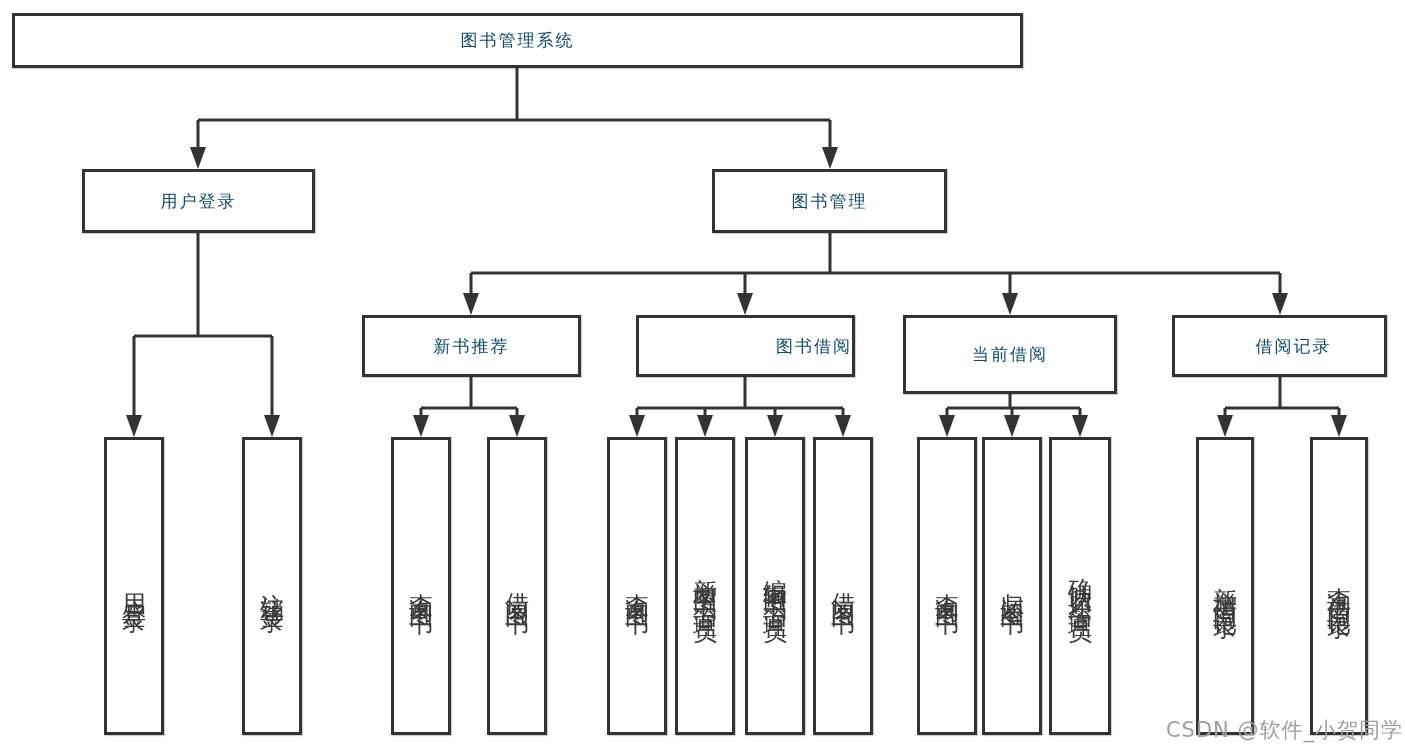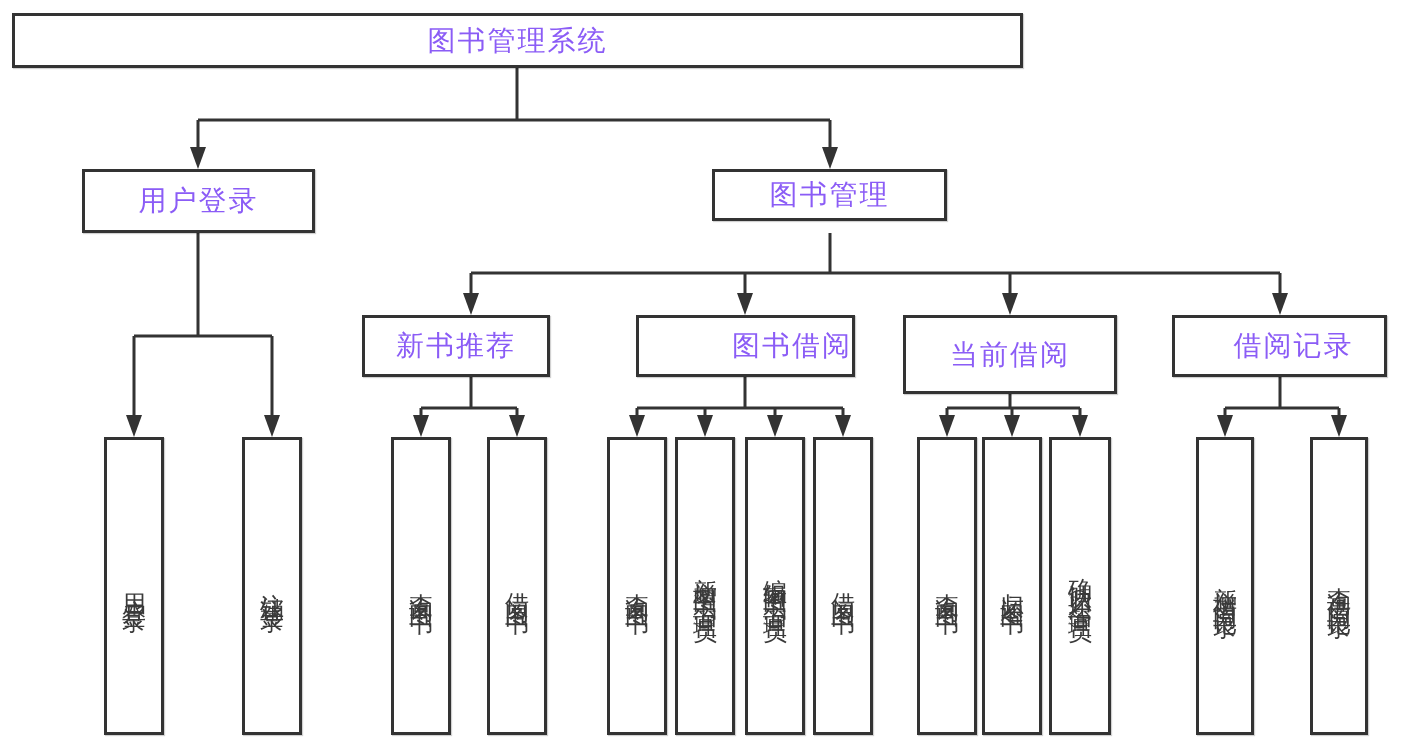--- a/index.html
+++ b/index.html
@@ -26,22 +26,22 @@
     box-sizing: border-box;
     border: 3px solid #333333;
     background: #ffffff;
     display: flex;
     align-items: center;
     justify-content: center;
     z-index: 1;
     box-shadow: 1px 1px 1px rgba(0,0,0,0.18);
   }
   .hbox .label {
-    font-size: 28px;
-    color: #8b5cf6;
+    font-size: 17px;
+    color: #0c4a6e;
     letter-spacing: 2px;
     white-space: nowrap;
   }
   .vbox {
     position: absolute;
     box-sizing: border-box;
     border: 3px solid #333333;
     background: #ffffff;
     display: flex;
     align-items: center;
@@ -106,25 +106,25 @@
     </g>
   </svg>
 
   <div class="hbox" style="left:12px; top:13px; width:1011px; height:55px;">
     <span class="label">图书管理系统</span>
   </div>
 
   <div class="hbox" style="left:82px; top:169px; width:233px; height:64px;">
     <span class="label">用户登录</span>
   </div>
-  <div class="hbox" style="left:712px; top:169px; width:235px; height:52px;">
+  <div class="hbox" style="left:712px; top:169px; width:235px; height:64px;">
     <span class="label">图书管理</span>
   </div>
 
-  <div class="hbox" style="left:362px; top:315px; width:188px; height:62px;">
+  <div class="hbox" style="left:362px; top:315px; width:219px; height:62px;">
     <span class="label">新书推荐</span>
   </div>
   <div class="hbox" style="left:636px; top:315px; width:219px; height:62px;justify-content:flex-end;">
     <span class="label">图书借阅</span>
   </div>
   <div class="hbox" style="left:903px; top:315px; width:214px; height:79px;">
     <span class="label">当前借阅</span>
   </div>
   <div class="hbox" style="left:1172px; top:315px; width:215px; height:62px;padding-left:28px;">
     <span class="label">借阅记录</span>
@@ -167,14 +167,15 @@
     <span class="label">确认归还（管理员）</span>
   </div>
 
   <div class="vbox" style="left:1196px; top:437px; width:58px; height:298px;">
     <span class="label">新增借阅记录</span>
   </div>
   <div class="vbox" style="left:1310px; top:437px; width:58px; height:298px;">
     <span class="label">查询借阅记录</span>
   </div>
 
+  <div class="watermark">CSDN @软件_小贺同学</div>
 
 </div>
 
 </body></html>

